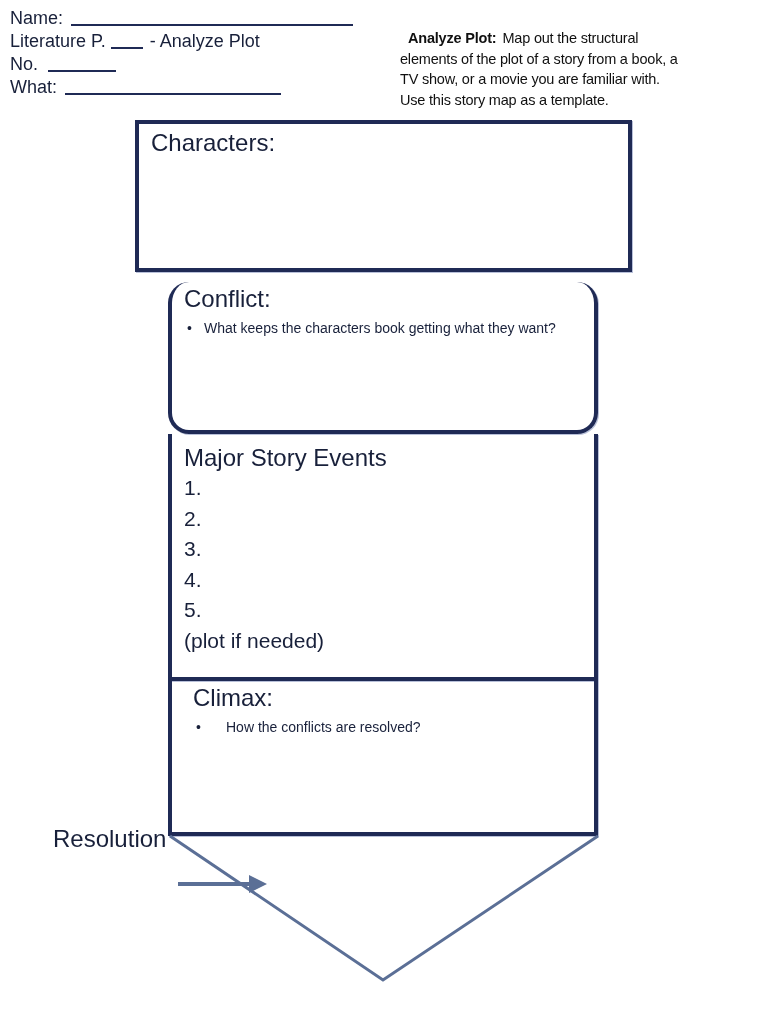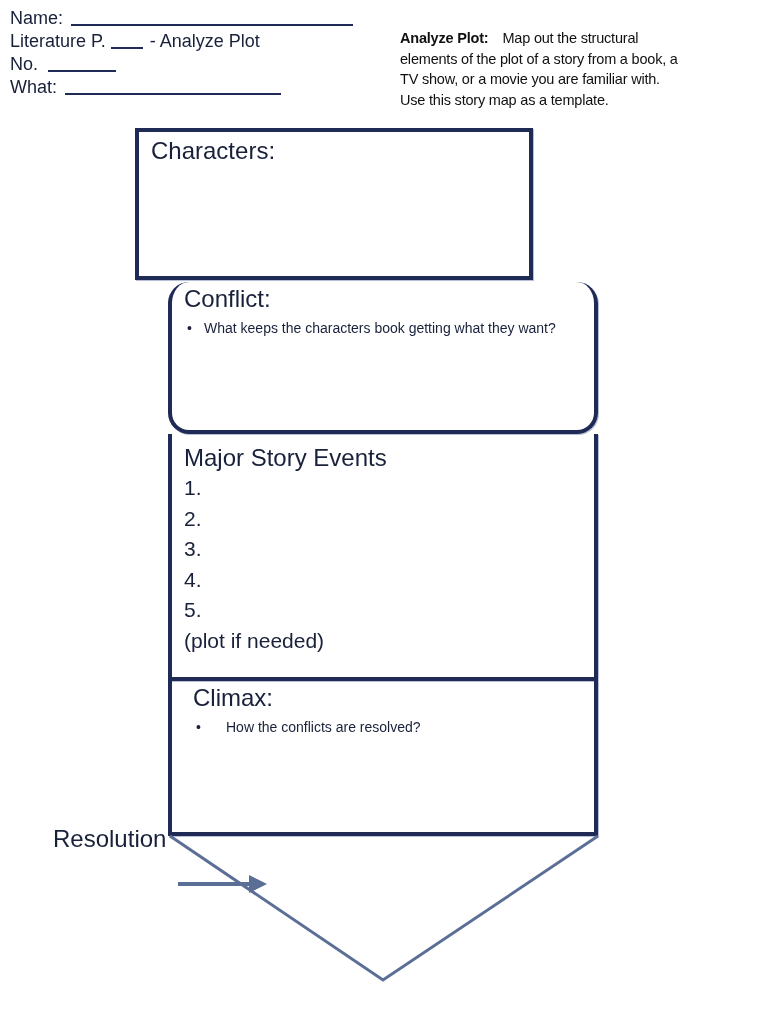--- a/index.html
+++ b/index.html
@@ -11,26 +11,26 @@
   .hrow{white-space:nowrap;}
   .uline{display:inline-block;border-bottom:2px solid #1f2a55;vertical-align:-2px;height:12px;}
   .u-name{width:282px;margin-left:8px;}
   .u-no{width:68px;margin-left:10px;}
   .u-lit{width:32px;margin-left:5px;margin-right:7px;}
   .u-date{width:216px;margin-left:8px;}
 
   
   .instructions{position:absolute;left:400px;top:28px;font-size:14.5px;line-height:20.5px;
                 color:#101010;letter-spacing:-0.2px;white-space:nowrap;}
-  .instructions b{padding-right:14px;}
+  .instructions b{padding-right:6px;margin-left:8px;}
 
   
   .sbox{position:absolute;box-sizing:border-box;border:4px solid #1f2a55;
         box-shadow:1px 1px 0 rgba(125,140,185,0.55);}
-  .box-characters{left:135px;top:128px;width:398px;height:152px;}
+  .box-characters{left:135px;top:120px;width:497px;height:152px;}
   .box-conflict{left:168px;top:282px;width:430px;height:152px;border-top:none;border-radius:21px;}
   .box-events{left:168px;top:434px;width:430px;height:247px;border-top:none;}
   .box-climax{left:168px;top:681px;width:430px;height:155px;border-top:none;padding-left:9px;}
 
   .box-title{font-size:24px;padding:5px 0 0 12px;}
   .box-conflict .box-title,.box-climax .box-title{padding-top:3px;}
 
   .bullet-row{display:flex;font-size:14px;margin-top:7px;padding-left:15px;line-height:17px;}
   .bullet-row .dot{flex:0 0 auto;}
   .box-conflict .dot{width:17px;}

